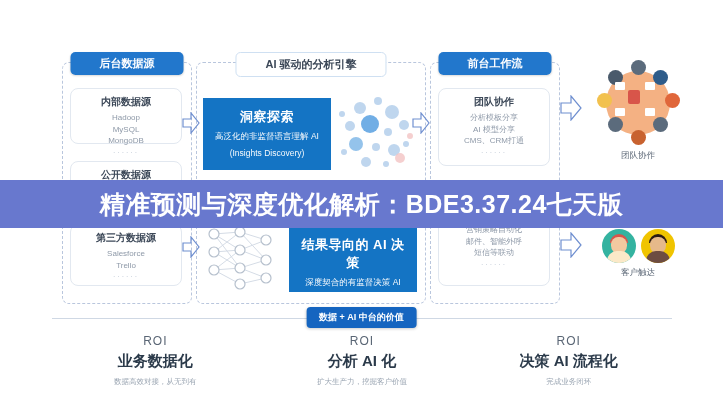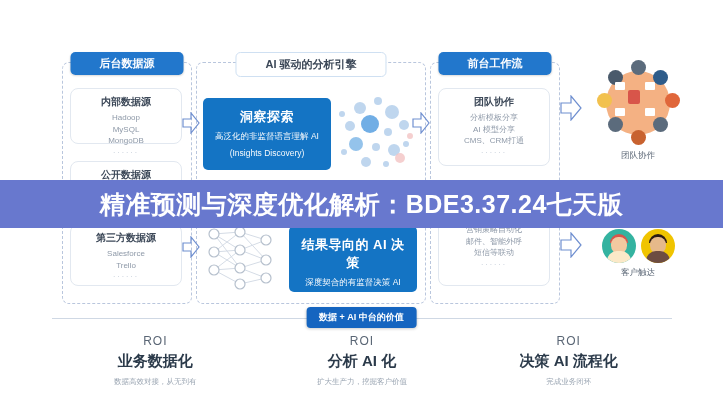--- a/index.html
+++ b/index.html
@@ -38,21 +38,21 @@
   .card-l{font-size:8px;color:#8e99a8;line-height:1.45;}
   .dots{font-size:7px;color:#c3ccd8;letter-spacing:2px;margin-top:2px;}
 
   
   .lc1{left:70px;top:88px;width:112px;height:56px;}
   .lc2{left:70px;top:161px;width:112px;height:58px;}
   .lc3{left:70px;top:224px;width:112px;height:62px;}
 
   
   .bigcard{
-    position:absolute;background:#1474c4;border-radius:5px;color:#fff;text-align:center;
+    position:absolute;background:#1474c4;border-radius:0;color:#fff;text-align:center;
     box-sizing:border-box;padding:10px 6px;
   }
   .bc-t{font-size:13px;font-weight:bold;letter-spacing:.5px;}
   .bc-s{font-size:8.5px;margin-top:4px;line-height:1.5;opacity:.96;}
   .mc1{left:203px;top:98px;width:128px;height:72px;}
   .mc2{left:289px;top:226px;width:128px;height:66px;}
 
   
   .cluster{position:absolute;left:330px;top:92px;width:92px;height:84px;}
   .netviz{position:absolute;left:200px;top:222px;width:92px;height:74px;}

